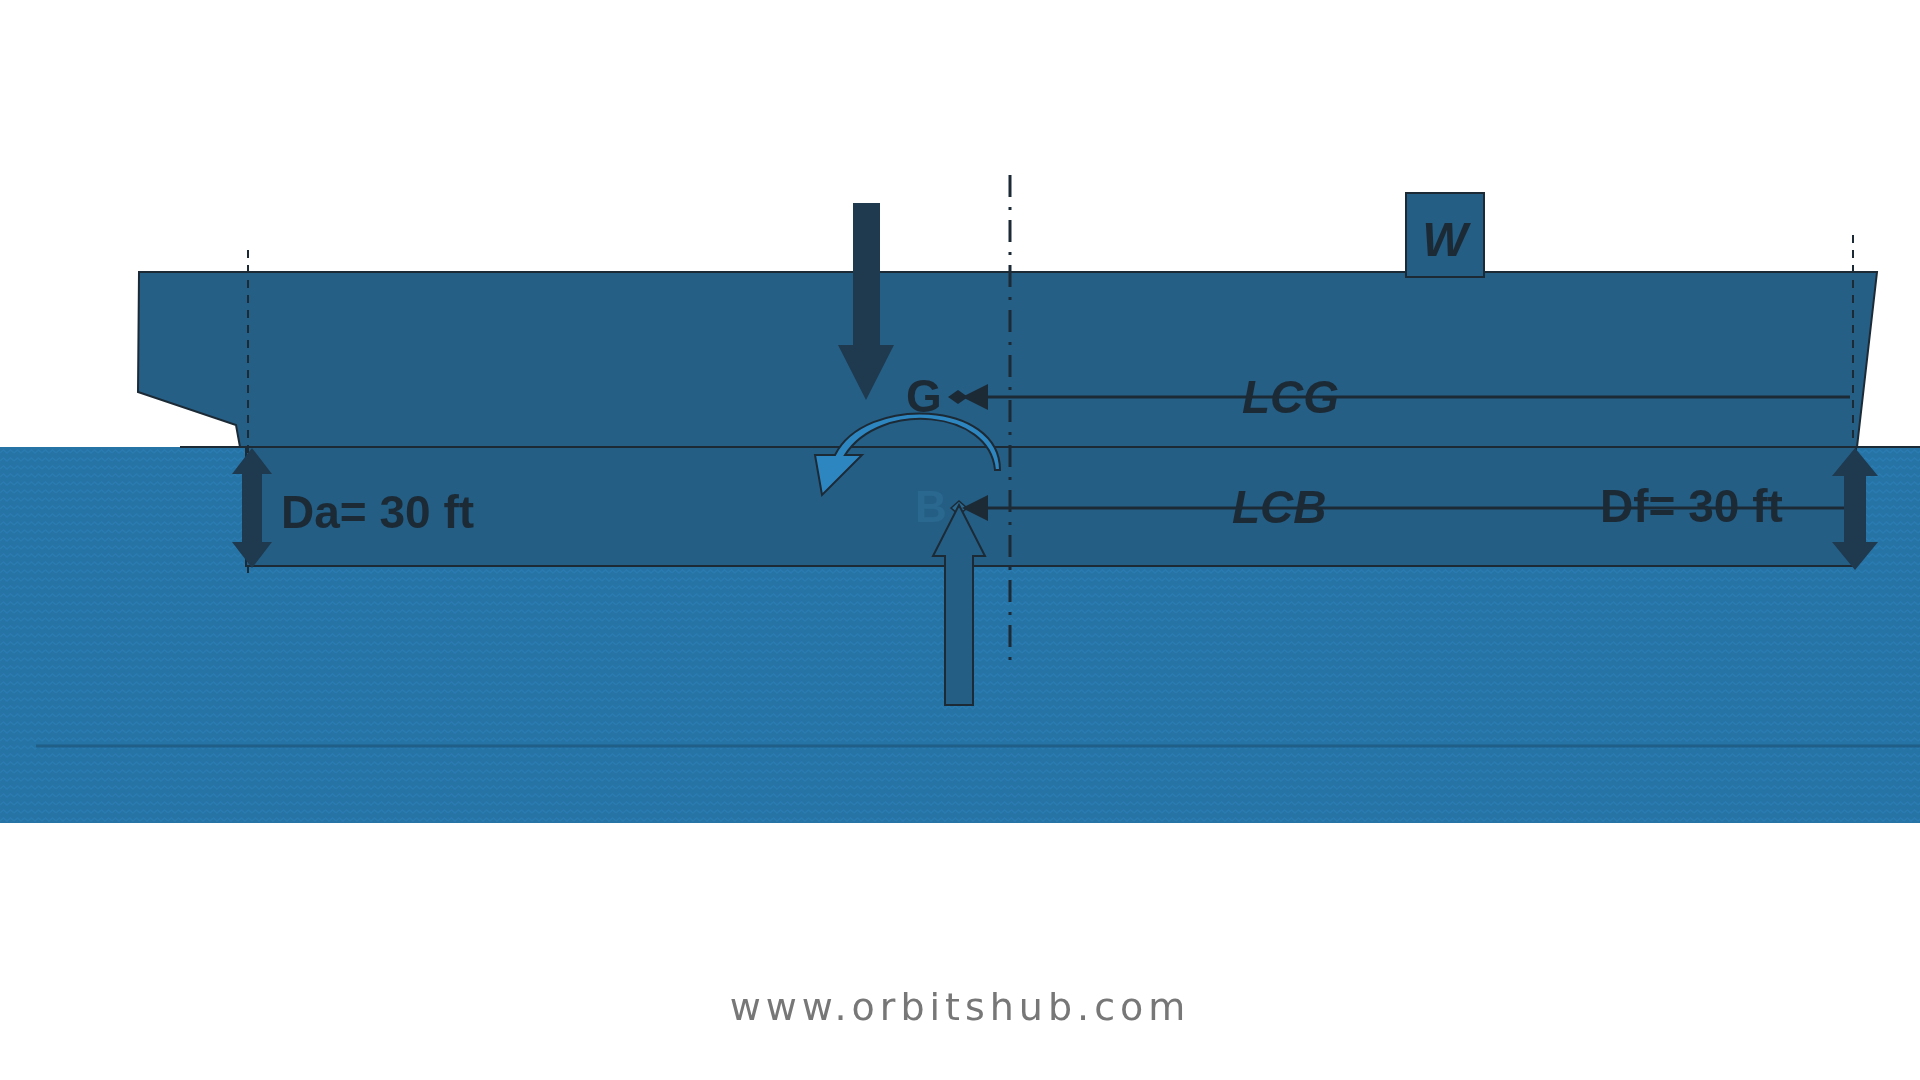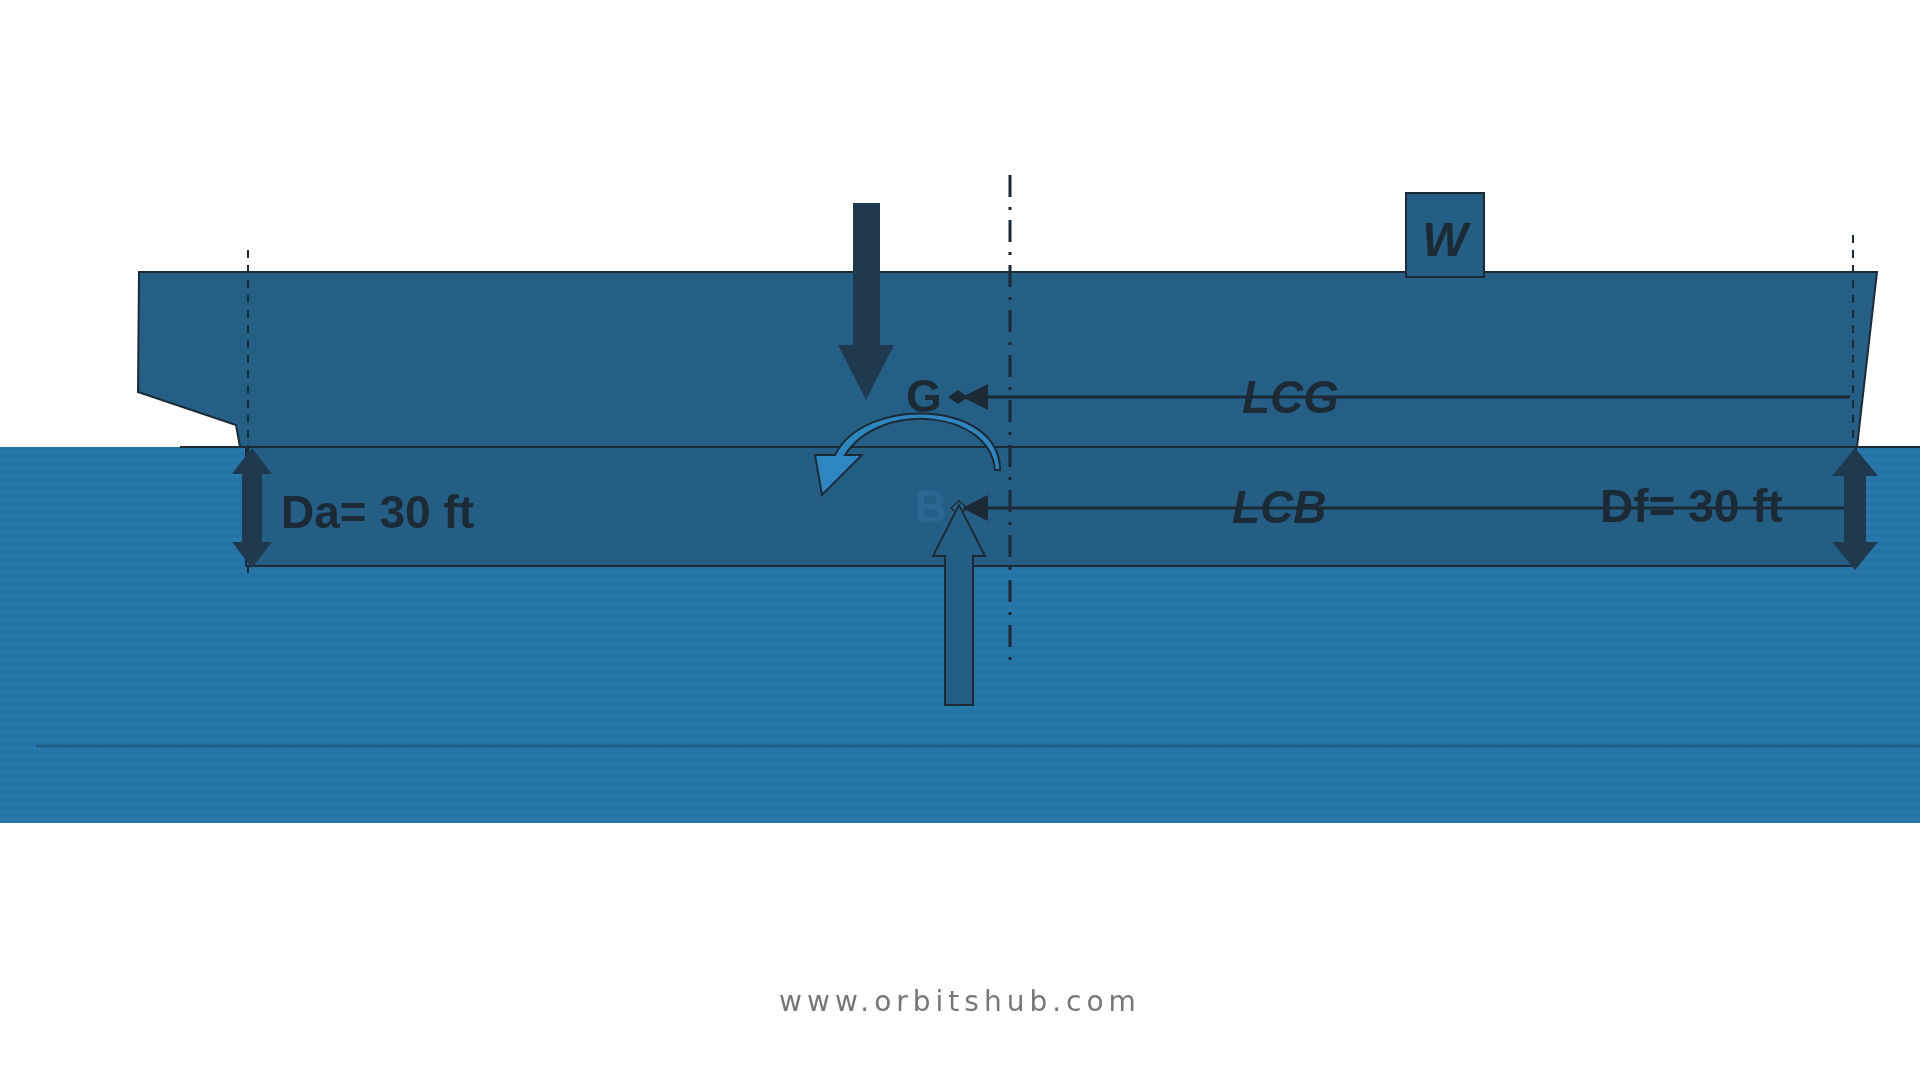--- a/index.html
+++ b/index.html
@@ -1,21 +1,21 @@
 <!DOCTYPE html>
 <html><head>
   <meta charset="utf-8">
   <style>
     html, body { margin: 0; padding: 0; background: #ffffff; }
     body { width: 1920px; height: 1080px; position: relative; overflow: hidden; font-family: "Liberation Sans", sans-serif; }
     #diagram { position: absolute; left: 0; top: 0; width: 1920px; height: 1080px; }
     .lbl { font-family: "Liberation Sans", sans-serif; font-weight: bold; fill: #1c2a36; }
     .lbl-ital { font-style: italic; }
     .footer { position: absolute; left: 0; top: 985px; width: 1920px; text-align: center;
-      font-family: "DejaVu Sans", sans-serif; font-size: 28px; letter-spacing: 5px; color: #777777; }
+      font-family: "DejaVu Sans", sans-serif; font-size: 38px; letter-spacing: 5px; color: #777777; }
   </style>
 </head>
 <body>
 
 <svg id="diagram" viewBox="0 0 1920 1080" xmlns="http://www.w3.org/2000/svg">
   <defs>
     <pattern id="waves" width="14" height="8" patternUnits="userSpaceOnUse">
       <rect width="14" height="8" fill="#2673a6"></rect>
       <path d="M0 5 L3.5 2 L7 5 L10.5 2 L14 5" stroke="#2a7bb0" stroke-width="1.5" fill="none"></path>
     </pattern>

